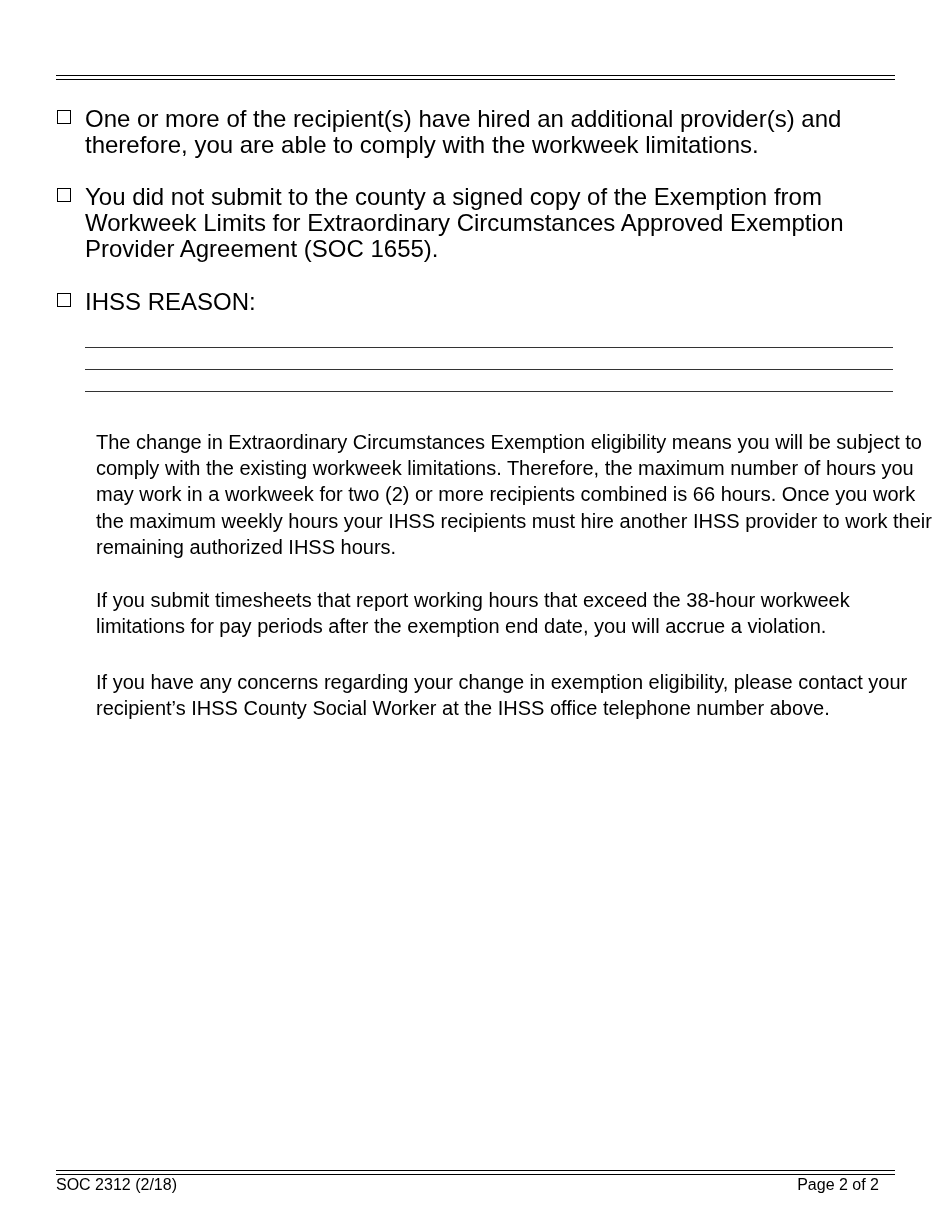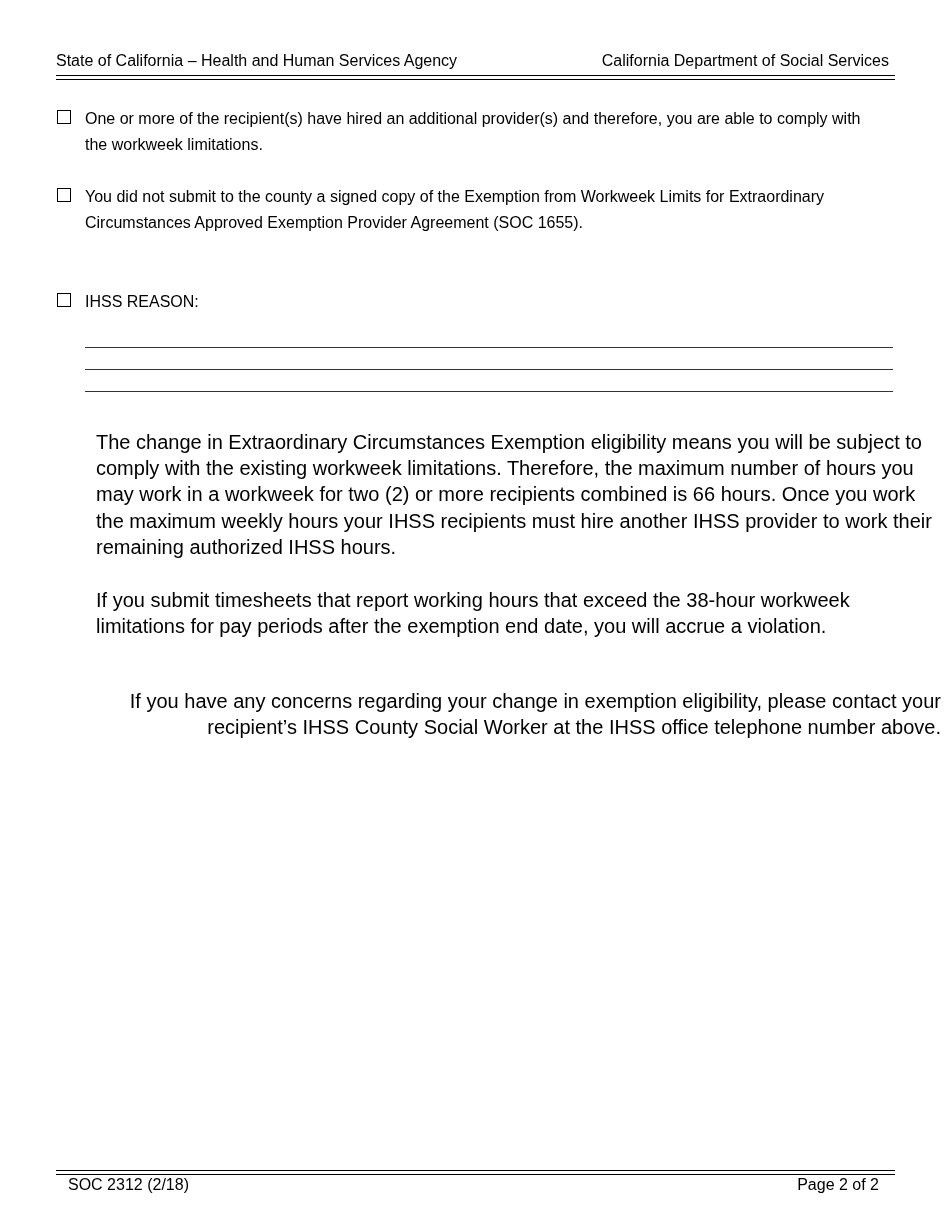--- a/index.html
+++ b/index.html
@@ -2,37 +2,35 @@
 <html><head>
 <meta charset="utf-8">
 <style>
   html, body { margin: 0; padding: 0; background: #ffffff; }
   body { width: 950px; height: 1230px; position: relative; font-family: "Liberation Sans", sans-serif; color: #000; }
   .header { position: absolute; left: 56px; right: 56px; top: 52px; height: 20px; font-size: 16px; }
   .header .left { position: absolute; left: 0; top: 0; }
   .header .right { position: absolute; right: 5px; top: 0; }
   .rule-top1 { position: absolute; left: 56px; width: 839px; top: 75px; border-top: 1.5px solid #000; }
   .rule-top2 { position: absolute; left: 56px; width: 839px; top: 79px; border-top: 1.5px solid #000; }
-  .item { position: absolute; left: 57px; width: 840px; font-size: 16px; line-height: 26px; }
+  .item { position: absolute; left: 57px; width: 840px; font-size: 24px; line-height: 26px; }
   .item .box { position: absolute; left: 0; top: 4px; width: 14px; height: 14px; border: 1.5px solid #000; box-sizing: border-box; }
   .item .text { margin-left: 28px; }
   .line { position: absolute; left: 85px; width: 808px; border-top: 1.5px solid #333; }
   .para { position: absolute; left: 56px; width: 845px; font-size: 20px; line-height: 26.2px; margin-left: 40px; }
   .rule-bot1 { position: absolute; left: 56px; width: 839px; top: 1170px; border-top: 1.5px solid #000; }
   .rule-bot2 { position: absolute; left: 56px; width: 839px; top: 1174px; border-top: 1.5px solid #000; }
   .footer { position: absolute; left: 56px; right: 56px; top: 1176px; font-size: 16px; }
-  .footer .left { position: absolute; left: 12px; top: 0; text-align: center; }
+  .footer .left { position: absolute; left: 0; top: 0; text-align: center; }
   .footer .right { position: absolute; right: 15px; top: 0; }
 </style>
 </head>
 <body>
 
 <div class="header">
-  <span class="left">State of California – Health and Human Services Agency</span>
-  <span class="right">California Department of Social Services</span>
 </div>
 <div class="rule-top1"></div>
 <div class="rule-top2"></div>
 
 <div class="item" style="top:106px;">
   <span class="box"></span>
   <div class="text" style="width:800px;">One or more of the recipient(s) have hired an additional provider(s) and therefore, you are able to comply with the workweek limitations.</div>
 </div>
 
 <div class="item" style="top:184px;">
@@ -44,20 +42,20 @@
   <span class="box"></span>
   <div class="text">IHSS REASON:</div>
 </div>
 
 <div class="line" style="top:347px;"></div>
 <div class="line" style="top:369px;"></div>
 <div class="line" style="top:391px;"></div>
 
 <div class="para" style="top:429px;">The change in Extraordinary Circumstances Exemption eligibility means you will be subject to comply with the existing workweek limitations.  Therefore, the maximum number of hours you may work in a workweek for two (2) or more recipients combined is 66 hours.  Once you work the maximum weekly hours your IHSS recipients must hire another IHSS provider to work their remaining authorized IHSS hours.</div>
 <div class="para" style="top:587px;">If you submit timesheets that report working hours that exceed the 38-hour workweek limitations for pay periods after the exemption end date, you will accrue a violation.</div>
-<div class="para" style="top:688px;text-align:right;">If you have any concerns regarding your change in exemption eligibility, please contact your recipient’s IHSS County Social Worker at the IHSS office telephone number above.</div>
+<div class="para" style="top:669px;">If you have any concerns regarding your change in exemption eligibility, please contact your recipient’s IHSS County Social Worker at the IHSS office telephone number above.</div>
 
 <div class="rule-bot1"></div>
 <div class="rule-bot2"></div>
 <div class="footer">
   <span class="left">SOC 2312 (2/18)</span>
   <span class="right">Page 2 of 2</span>
 </div>
 
 </body></html>

